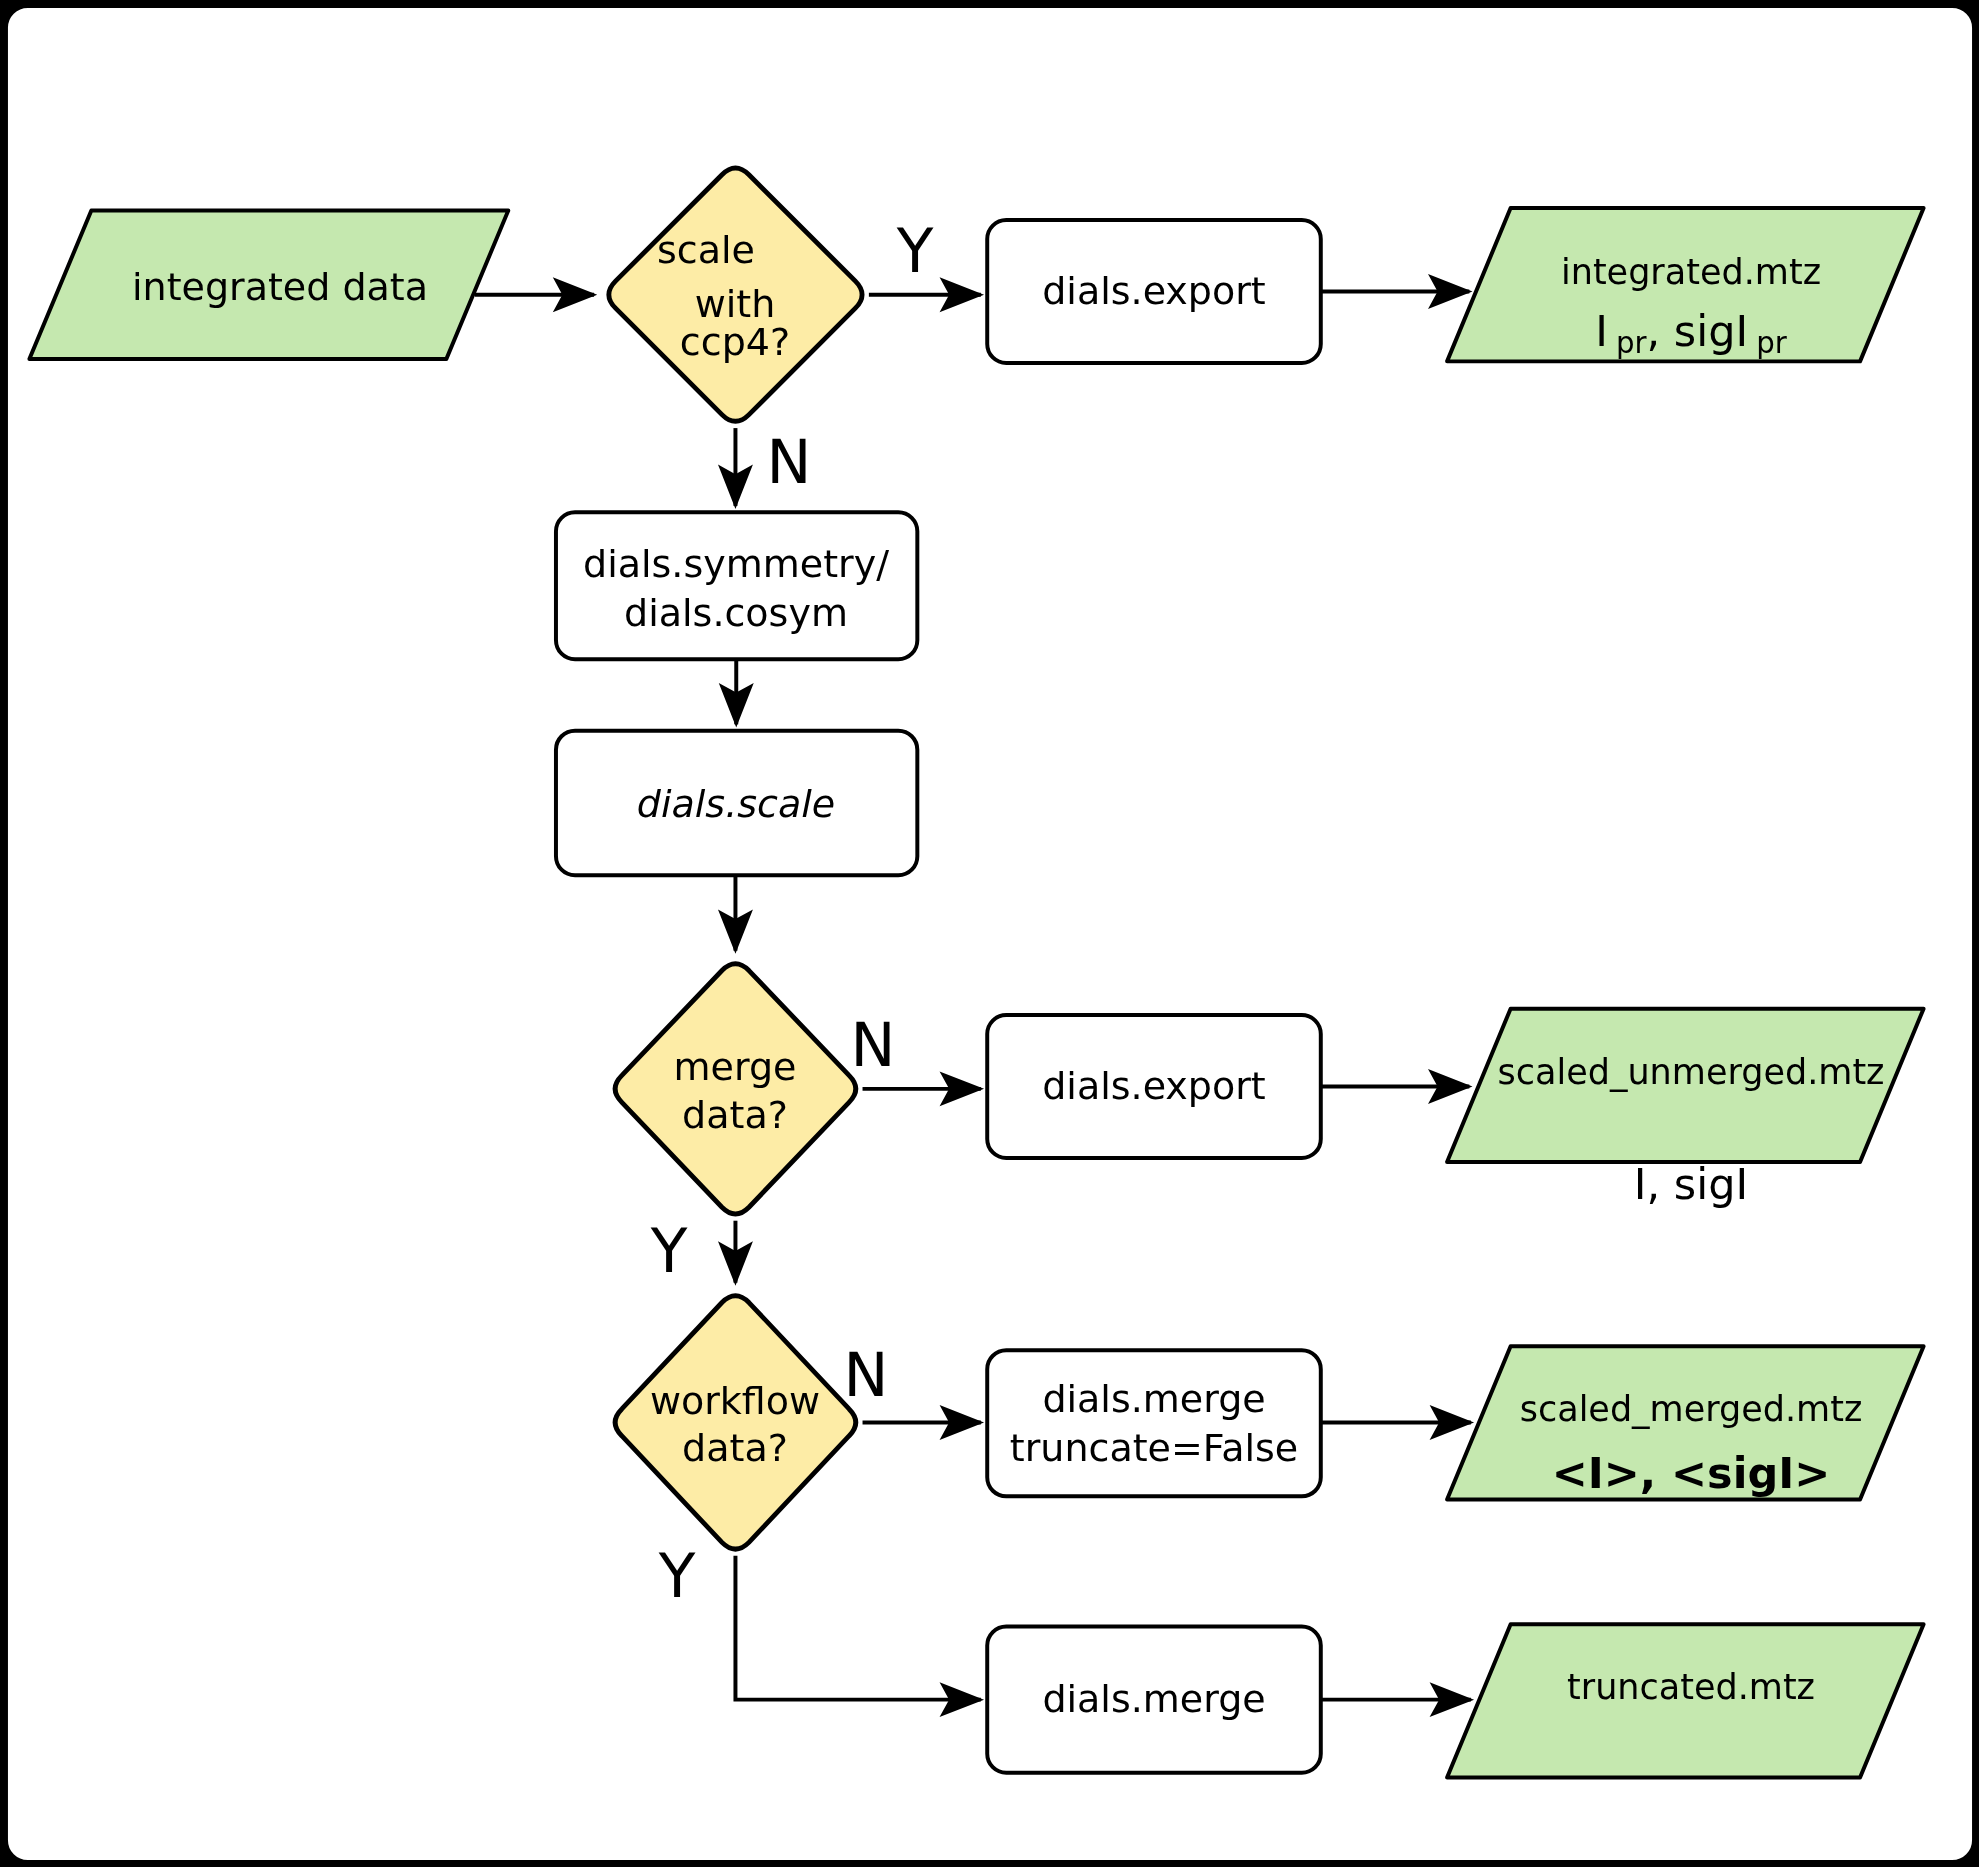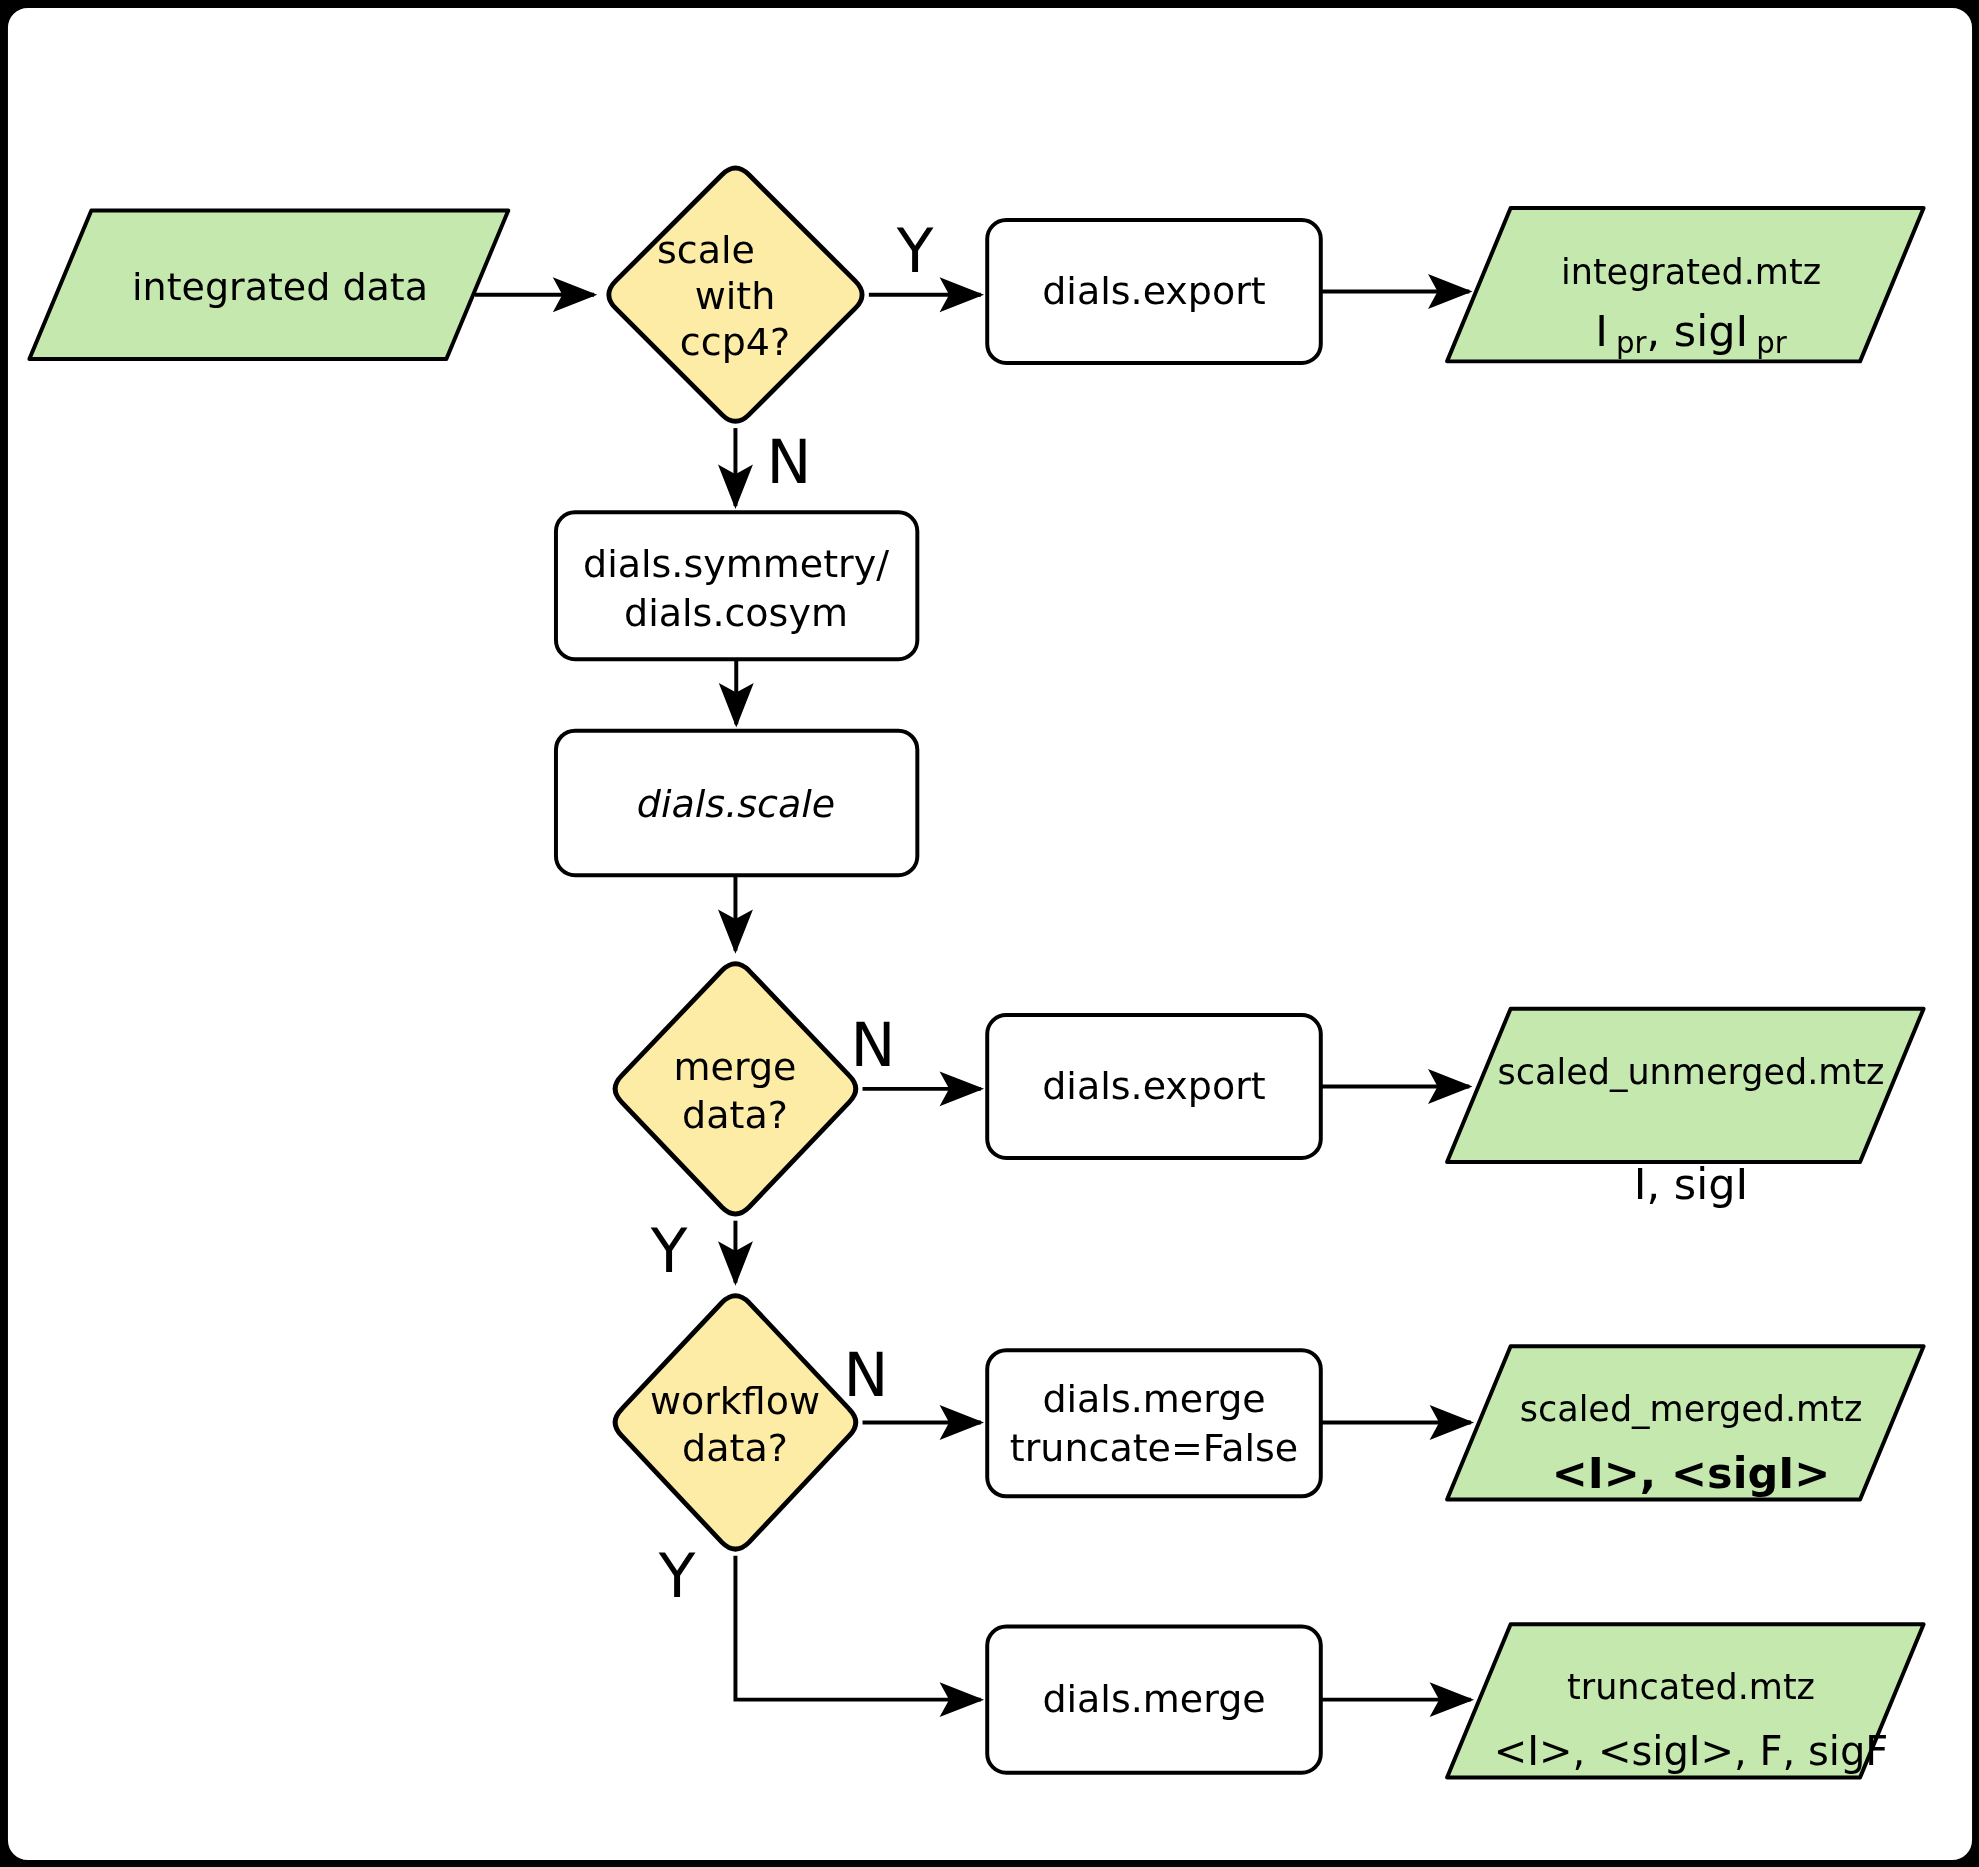--- a/index.html
+++ b/index.html
@@ -82,21 +82,21 @@
     <path d="M1086,1791 L1235,1791" marker-end="url(#arrow)" fill="none" stroke="#000" stroke-width="5"></path>
     <path d="M1663,1791 L1852,1791" marker-end="url(#arrow)" fill="none" stroke="#000" stroke-width="5"></path>
     <path d="M926,1959 L926,2140 L1235,2140" marker-end="url(#arrow)" fill="none" stroke="#000" stroke-width="5"></path>
     <path d="M1663,2140 L1852,2140" marker-end="url(#arrow)" fill="none" stroke="#000" stroke-width="5"></path>
   </svg>
 
 
   <div class="lbl f-node" style="left:280px; top:287px;">integrated data</div>
 
   <div class="lbl f-node" style="left:706px; top:250px;">scale</div>
-  <div class="lbl f-node" style="left:735px; top:296px;">with</div>
+  <div class="lbl f-node" style="left:735px; top:304px;">with</div>
   <div class="lbl f-node" style="left:735px; top:342px;">ccp4?</div>
 
   <div class="lbl f-edge" style="left:915px; top:251px;">Y</div>
   <div class="lbl f-edge" style="left:789px; top:462px;">N</div>
 
   <div class="lbl f-node" style="left:1154px; top:291px;">dials.export</div>
 
   <div class="lbl f-io-name" style="left:1691px; top:272px;">integrated.mtz</div>
   <div class="lbl f-io-cols" style="left:1691px; top:334px;"><span>I</span><span class="sub">pr</span><span>, sigI</span><span class="sub">pr</span></div>
 
@@ -124,16 +124,15 @@
 
   <div class="lbl f-node" style="left:1154px; top:1399px;">dials.merge</div>
   <div class="lbl f-node" style="left:1154px; top:1448px;">truncate=False</div>
 
   <div class="lbl f-io-name" style="left:1691px; top:1409px;">scaled_merged.mtz</div>
   <div class="lbl f-io-cols" style="left:1691px; top:1473px;font-weight:bold;">&lt;I&gt;, &lt;sigI&gt;</div>
 
   <div class="lbl f-node" style="left:1154px; top:1699px;">dials.merge</div>
 
   <div class="lbl f-io-name" style="left:1691px; top:1687px;">truncated.mtz</div>
-  <div class="lbl f-io-cols-sm" style="left:1691px; top:1751px;">&lt;I&gt;, &lt;sigI&gt;, F, sigF</div>
 
 </div>
 
 
 </body></html>

